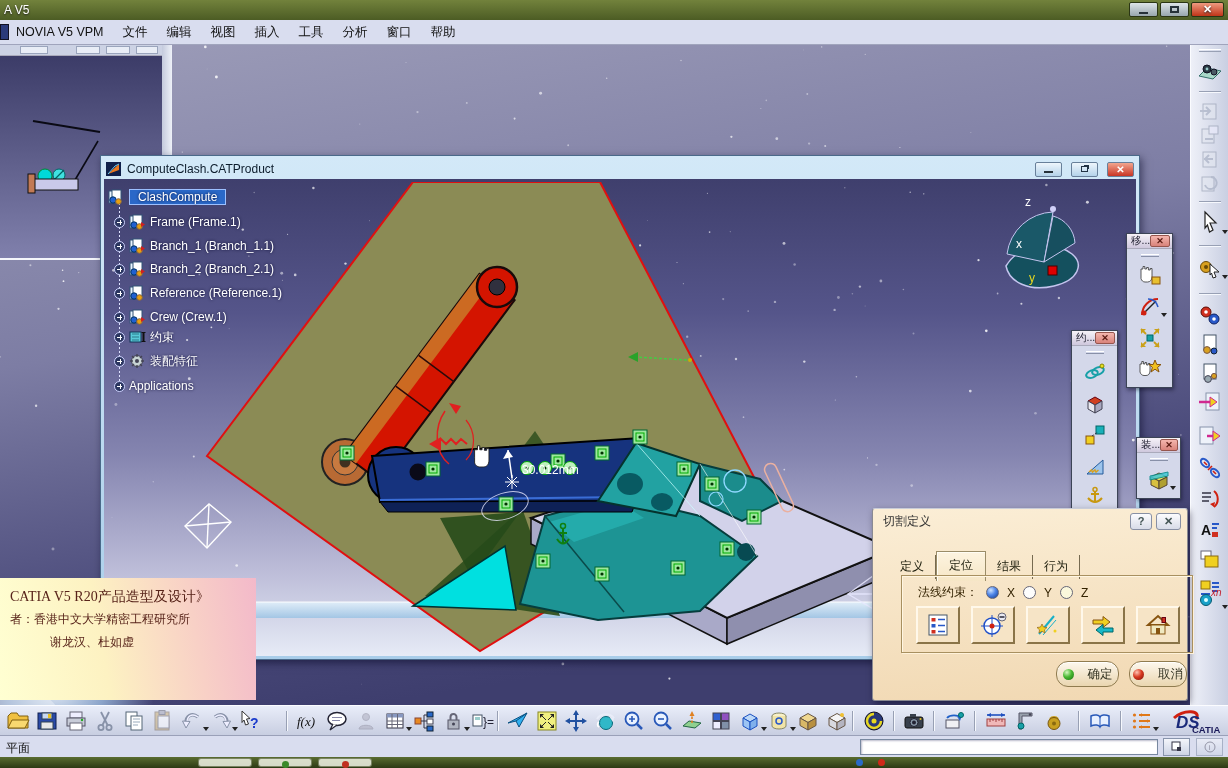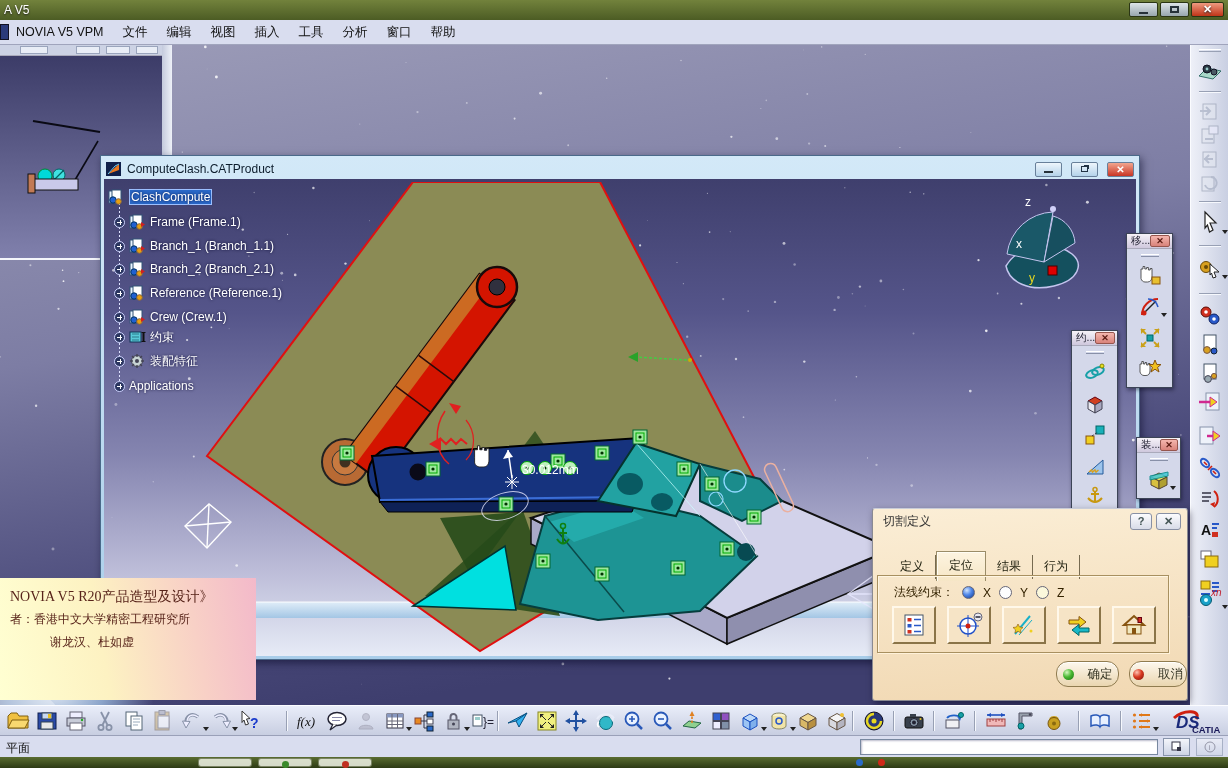--- a/index.html
+++ b/index.html
@@ -38,39 +38,39 @@
 .sym-rest{width:7px;height:6px;border:1px solid #234;box-shadow:2px -2px 0 -1px #234}
 #vp{position:absolute;left:3px;top:23px;right:3px;bottom:3px;background:linear-gradient(#3f3f6d 0%,#55558a 28%,#8585b0 58%,#bcbcd8 82%,#e6ebf6 100%);overflow:hidden}
 
 #tree{position:absolute;left:0;top:0;width:320px;height:470px;color:#fff;z-index:2}
 .trow{position:absolute;display:flex;align-items:center;gap:4px;height:18px;white-space:nowrap;text-shadow:0 0 3px rgba(0,0,40,.9);font-size:12px}
 .texp{width:11px;height:11px;border-radius:50%;background:#2a3560;border:1px solid #cfd4ff;position:relative;flex:none}
 .texp::before,.texp::after{content:"";position:absolute;background:#fff}
 .texp::before{left:2px;top:4.5px;width:5px;height:1px}
 .texp::after{left:4.5px;top:2px;width:1px;height:5px}
 #treeline{position:absolute;left:15px;top:24px;width:1px;height:186px;background-image:linear-gradient(#dfe3ff 60%,transparent 60%);background-size:1px 4px}
-.tsel{background:#2a68c8;border:1px solid #9cc0ff;padding:0 1px;color:#fff}
+.tsel{background:#2a68c8;border:1px solid #9cc0ff;padding:0 8px;color:#fff}
 
 .ftb{position:absolute;background:#d4d8ea;border:1px solid #3c4456;box-shadow:1px 2px 4px rgba(0,0,20,.45)}
 .ftb-title{height:15px;background:linear-gradient(#f6f2f8,#cfc8dd);display:flex;align-items:center;font-size:10.5px;color:#223;padding:0 2px 0 4px;border-bottom:1px solid #aab}
 .ftb-title span{flex:1}
 .ftb-close{width:14px;height:12px;background:linear-gradient(#f4b6ae,#d9837b);border:1px solid #96564e;border-radius:2px;font-size:9px;color:#5a1a12;display:flex;align-items:center;justify-content:center;font-weight:bold}
 .ftb-body{padding:5px 0 6px;display:flex;flex-direction:column;align-items:center;gap:7px}
 .fgrip{width:18px;height:3px;border-top:1px solid #fff;border-bottom:1px solid #8890a8}
 .icw{position:relative;width:24px;height:24px}
 .dd{position:absolute;right:-5px;bottom:-1px;width:0;height:0;border:3.5px solid transparent;border-top:4.5px solid #222}
 
 #cutdlg{position:absolute;left:872px;top:508px;width:316px;height:193px;z-index:7;background:linear-gradient(175deg,#fbeed6,#f1d8b2);border:1px solid #8a8a92;border-top:1px solid #c8ccd8;border-radius:3px;box-shadow:2px 3px 7px rgba(0,0,30,.5);font-size:12px;color:#332200}
 #dlgtitle{height:24px;display:flex;align-items:center;padding:0 6px;gap:4px}
 #dlgtitle .t{flex:1;color:#333;padding-left:4px}
 .dbtn{width:22px;height:17px;background:linear-gradient(#fcfcfe,#d8dce8);border:1px solid #8890a4;border-radius:3px;color:#455;font-weight:bold;font-size:11px;display:flex;align-items:center;justify-content:center}
 #dtabs{position:absolute;left:16px;top:42px;display:flex;align-items:flex-end}
 .tab{padding:3px 11px 4px;border-right:1px solid #766a50;color:#221;position:relative}
 .tab.active{border:1px solid #9a8c68;border-bottom:none;background:linear-gradient(#fdf4e0,#f6e6c6);padding:5px 12px 7px;margin-bottom:-2px;box-shadow:inset 1px 1px 0 #fffdf4}
-#dpanel{position:absolute;left:4px;top:66px;width:292px;height:78px;border:1px solid #a89060;box-shadow:inset 1px 1px 0 #fff6e2,1px 1px 0 #fff2da}
+#dpanel{position:absolute;left:28px;top:66px;width:292px;height:78px;border:1px solid #a89060;box-shadow:inset 1px 1px 0 #fff6e2,1px 1px 0 #fff2da}
 #radrow{position:absolute;left:16px;top:8px;display:flex;align-items:center;gap:8px}
 .rb{width:13px;height:13px;border-radius:50%;border:1px solid #667;background:#fdfdfd;flex:none}
 .rb.sel{background:radial-gradient(circle at 35% 30%,#cfe4ff,#4f86e8 45%,#12398c)}
 .rb.zc{background:#fbf8dc}
 #dbtns{position:absolute;left:14px;top:30px;display:flex;gap:11px}
 .dibtn{width:44px;height:38px;background:#f6e4c6;border-top:2px solid #fff8ea;border-left:2px solid #fff8ea;border-right:2px solid #8a7448;border-bottom:2px solid #8a7448;display:flex;align-items:center;justify-content:center}
 .okbtn{position:absolute;top:152px;height:26px;background:linear-gradient(#fdf8ee,#ead6b0);border:1px solid #907c50;border-radius:12px;box-shadow:inset 0 1px 0 #fff;display:flex;align-items:center;justify-content:center;gap:14px;font-size:12.5px;color:#332}
 .ball{width:11px;height:11px;border-radius:50%;flex:none}
 .ball.g{background:radial-gradient(circle at 35% 30%,#d6f8c0,#49b832 45%,#156f10)}
 .ball.r{background:radial-gradient(circle at 35% 30%,#ffc4b4,#d83a22 45%,#7c1006)}
@@ -1098,21 +1098,21 @@
       <span class="ball g"></span>
       <span>确定</span>
     </span>
   <span class="okbtn" style="left:256px;width:58px">
       <span class="ball r"></span>
       <span>取消</span>
     </span>
 </div>
 
 <div id="infobox">
-  <div class="l2">NOVIA V5 R20产品造型及设计》</div>
+  <div class="l2">CATIA V5 R20产品造型及设计》</div>
   <div class="l3">者：香港中文大学精密工程研究所</div>
   <div class="l4">谢龙汉、杜如虚</div>
 </div>
 
 <div id="btb">
   <div class="tg" style="left:6px">
     <span class="icw">
         <svg width="24" height="24">
           <path d="M2,19 V7 l3,-3 h6 l2,3 h9 v12 z" fill="#f0c040" stroke="#806010"></path>
           <path d="M2,19 l4,-8 h17 l-4,8 z" fill="#f8d870" stroke="#806010"></path>

